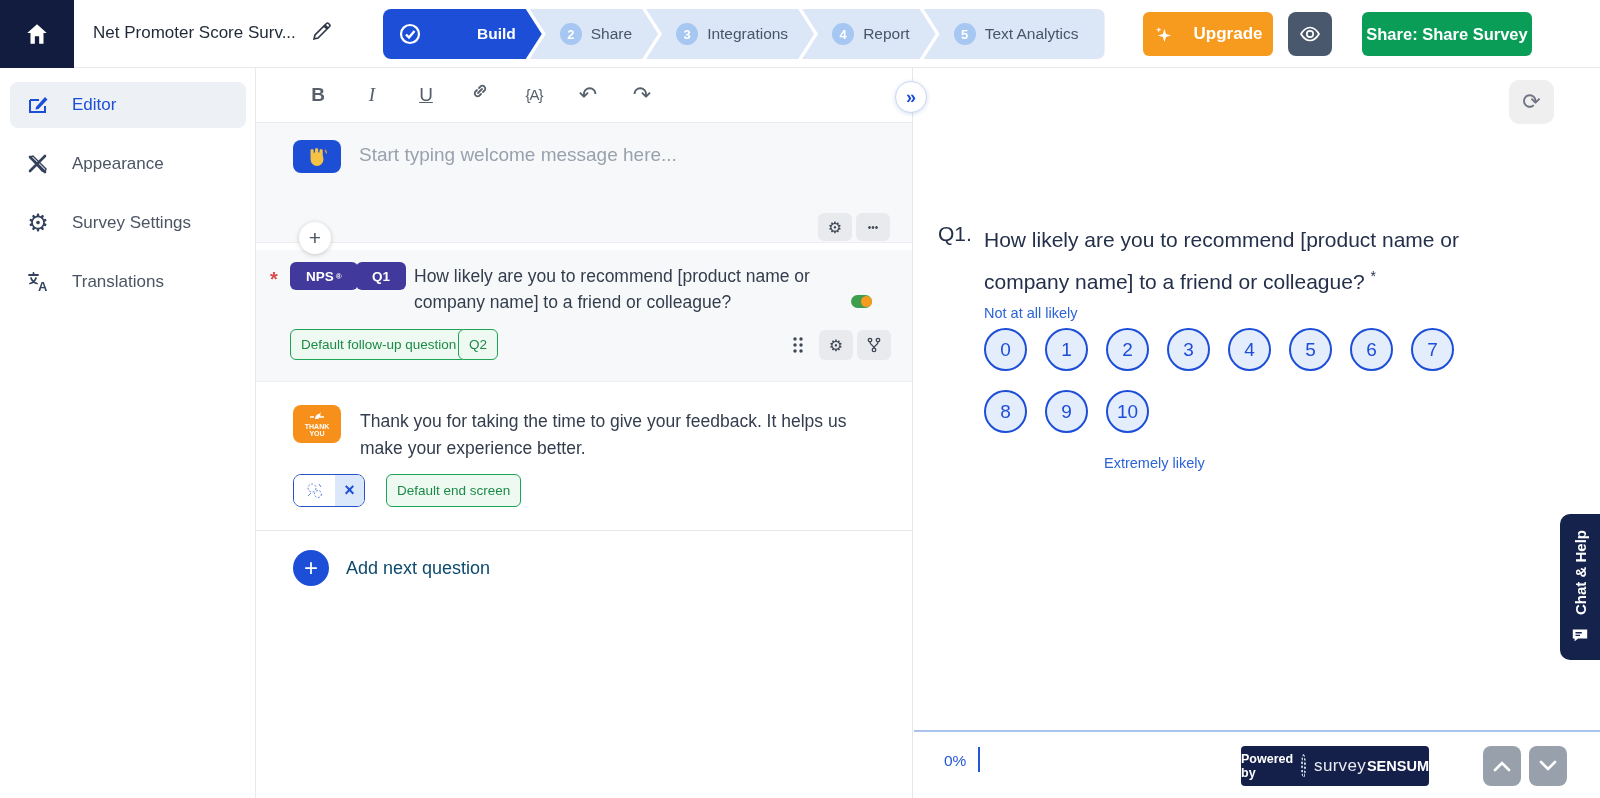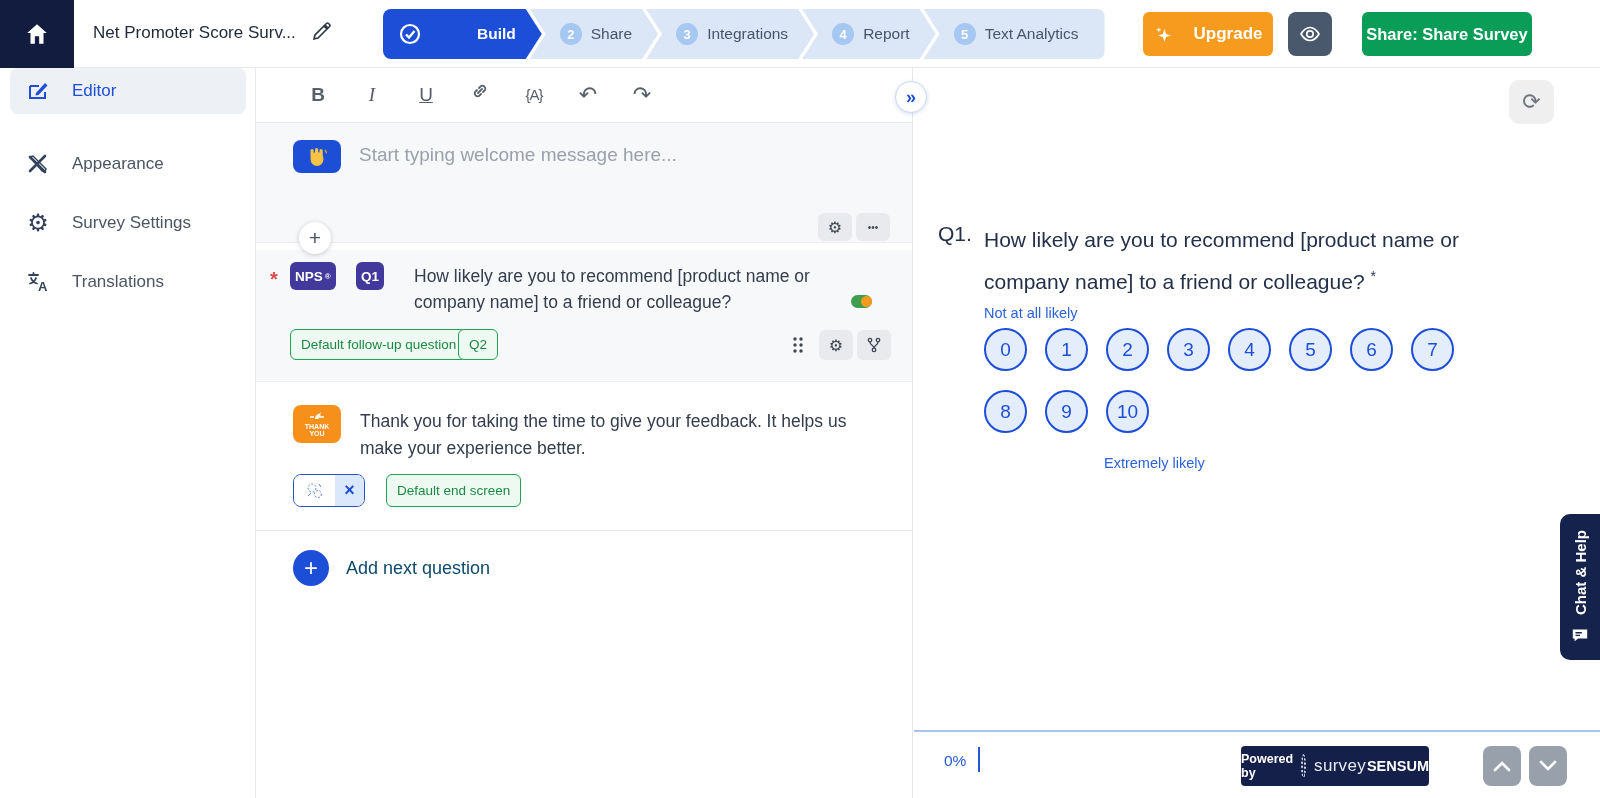--- a/index.html
+++ b/index.html
@@ -70,21 +70,21 @@
   .chipbtn { position:absolute; width:34px; height:28px; background:#e8eaed; border:none; border-radius:6px;
              color:#3f4754; font-size:16px; display:flex; align-items:center; justify-content:center;
              cursor:pointer; font-family:inherit; }
   .plus-divider { position:absolute; left:43px; top:154px; width:32px; height:32px; border-radius:50%;
                   background:#fff; box-shadow:0 1px 5px rgba(0,0,0,.2); border:none; color:#4b5563;
                   font-size:21px; cursor:pointer; z-index:3; font-family:inherit; }
 
   .nps-block { top:182px; height:132px; background:#f7f8f9; border-bottom:1px solid #eceef1; }
   .req-star { position:absolute; left:14px; top:18px; color:#d94a4a; font-size:20px; font-weight:700; }
   .badge { position:absolute; top:12px; height:28px; background:#41399b; border-radius:6px; color:#fff;
-           font-size:13.5px; font-weight:700; display:flex; align-items:center; padding:0 5px; }
+           font-size:13.5px; font-weight:700; display:flex; align-items:center; padding:0 16px; }
   .badge sup { font-size:8px; margin-left:2px; }
   .nps-question { position:absolute; left:158px; top:13px; width:455px; font-size:17.5px; color:#333d4d;
                   line-height:26px; cursor:text; }
   .toggle { position:absolute; left:595px; top:45px; width:21px; height:13px; background:#3e9e4e;
             border-radius:7px; cursor:pointer; }
   .toggle .knob { position:absolute; right:0; top:1px; width:11px; height:11px; border-radius:50%;
                   background:#f79b1f; }
   .gtag { position:absolute; top:79px; height:31px; border:1.5px solid #1fa355; background:#eefaf1;
           border-radius:6px; color:#1c8a47; font-size:13.5px; display:flex; align-items:center;
           padding:0 10px; cursor:pointer; }
@@ -202,21 +202,21 @@
   <button class="eye-btn">
     <svg width="24" height="24" viewBox="0 0 24 24">
       <path d="M3 12 C6 7 10 5.5 12 5.5 C14 5.5 18 7 21 12 C18 17 14 18.5 12 18.5 C10 18.5 6 17 3 12 Z" fill="none" stroke="#fff" stroke-width="1.7"></path>
       <circle cx="12" cy="12" r="3.2" fill="none" stroke="#fff" stroke-width="1.7"></circle>
     </svg>
   </button>
   <button class="next-btn">Share: Share Survey</button>
 </div>
 
 <div class="sidebar">
-  <div class="side-item active" style="top:0;">
+  <div class="side-item active" style="top:14px;">
     <span class="sicon">
       <svg width="24" height="24" viewBox="0 0 24 24">
         <path d="M4 7 H13 M4 7 V19 H19 V13" fill="none" stroke="#1d4ed8" stroke-width="2"></path>
         <path d="M10 14 L19 4 L21.5 6.5 L12.5 16 L9.5 16.5 Z" fill="#1d4ed8"></path>
       </svg>
     </span>
     <span>Editor</span>
   </div>
   <div class="side-item" style="top:73px;">
     <span class="sicon">

